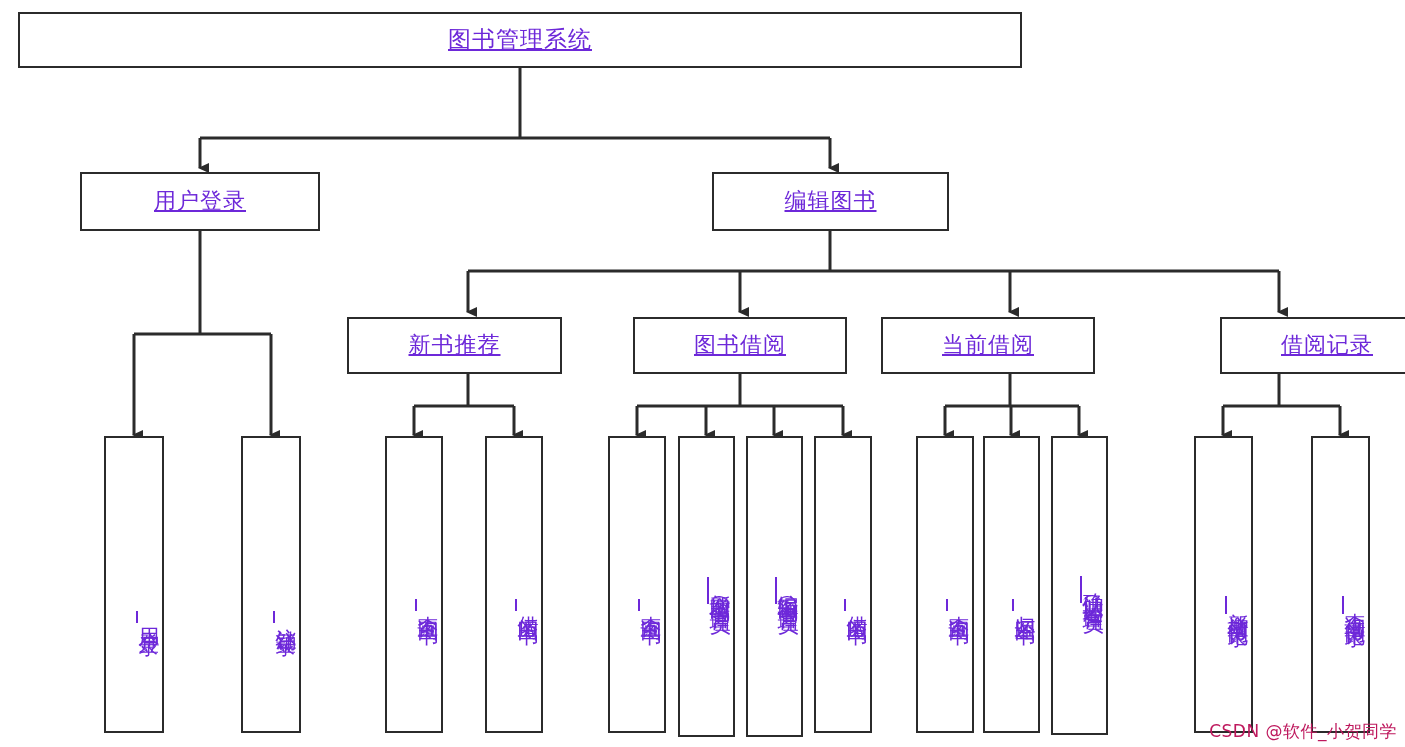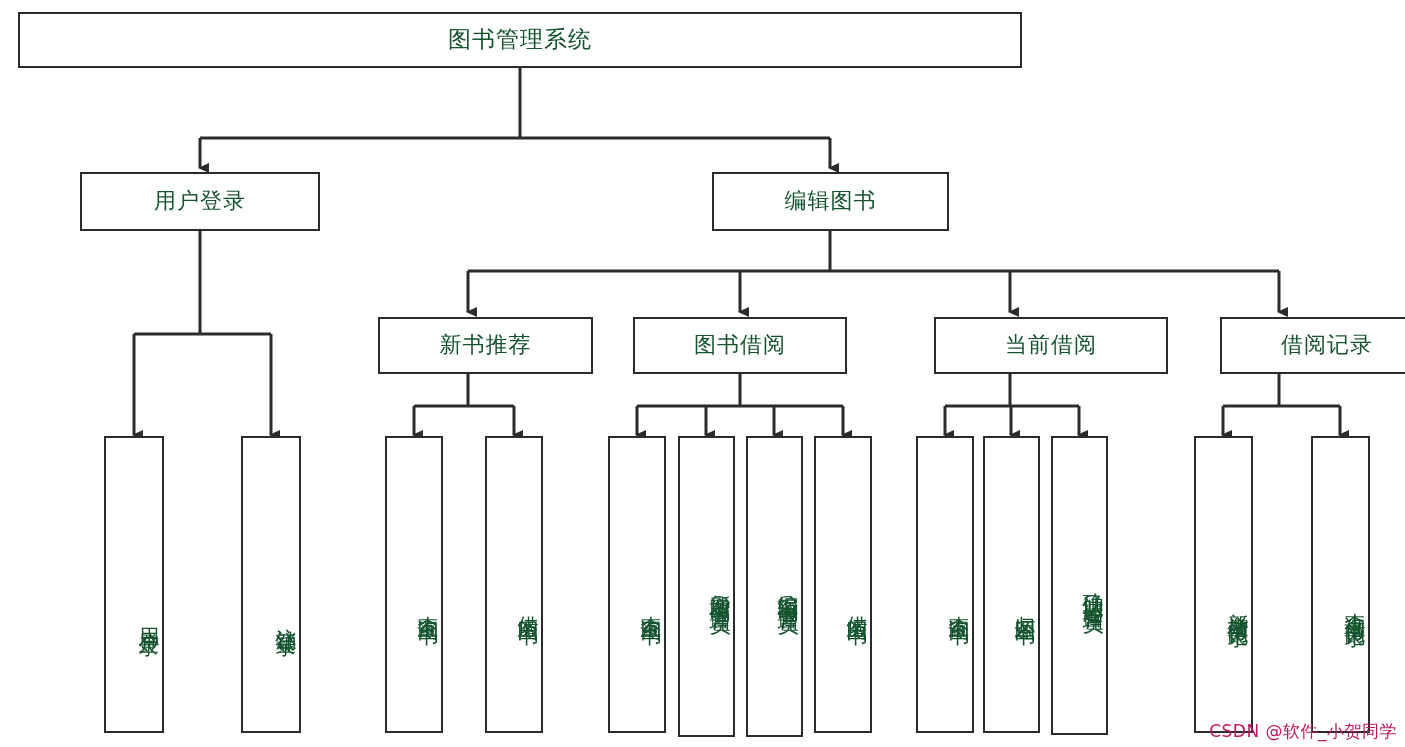--- a/index.html
+++ b/index.html
@@ -27,21 +27,22 @@
     pointer-events: none;
   }
   .node {
     position: absolute;
     box-sizing: border-box;
     border: 2.5px solid #2b2b2b;
     background: #ffffff;
     display: flex;
     align-items: center;
     justify-content: center;
-    color: #14532d;
+    color: #6d28d9;
+    text-decoration: underline;
   }
   .node.horiz {
     font-size: 22px;
     letter-spacing: 1px;
     line-height: 1.2;
     white-space: nowrap;
   }
   .node.root {
     font-size: 23px;
   }
@@ -140,29 +141,29 @@
   </div>
 
   <div class="node horiz" style="left:80px; top:172px; width:240px; height:59px;">
     <span>用户登录</span>
   </div>
 
   <div class="node horiz" style="left:712px; top:172px; width:237px; height:59px;">
     <span>编辑图书</span>
   </div>
 
-  <div class="node horiz" style="left:378px; top:317px; width:215px; height:57px;">
+  <div class="node horiz" style="left:347px; top:317px; width:215px; height:57px;">
     <span>新书推荐</span>
   </div>
 
   <div class="node horiz" style="left:633px; top:317px; width:214px; height:57px;">
     <span>图书借阅</span>
   </div>
 
-  <div class="node horiz" style="left:934px; top:317px; width:234px; height:57px;">
+  <div class="node horiz" style="left:881px; top:317px; width:214px; height:57px;">
     <span>当前借阅</span>
   </div>
 
   <div class="node horiz" style="left:1172px; top:317px; width:214px; height:57px;margin-left:48px;">
     <span>借阅记录</span>
   </div>
 
   <div class="node vert mid" style="left:104px; top:436px; width:60px; height:297px;">
     <span class="vlabel">用户登录</span>
   </div>

